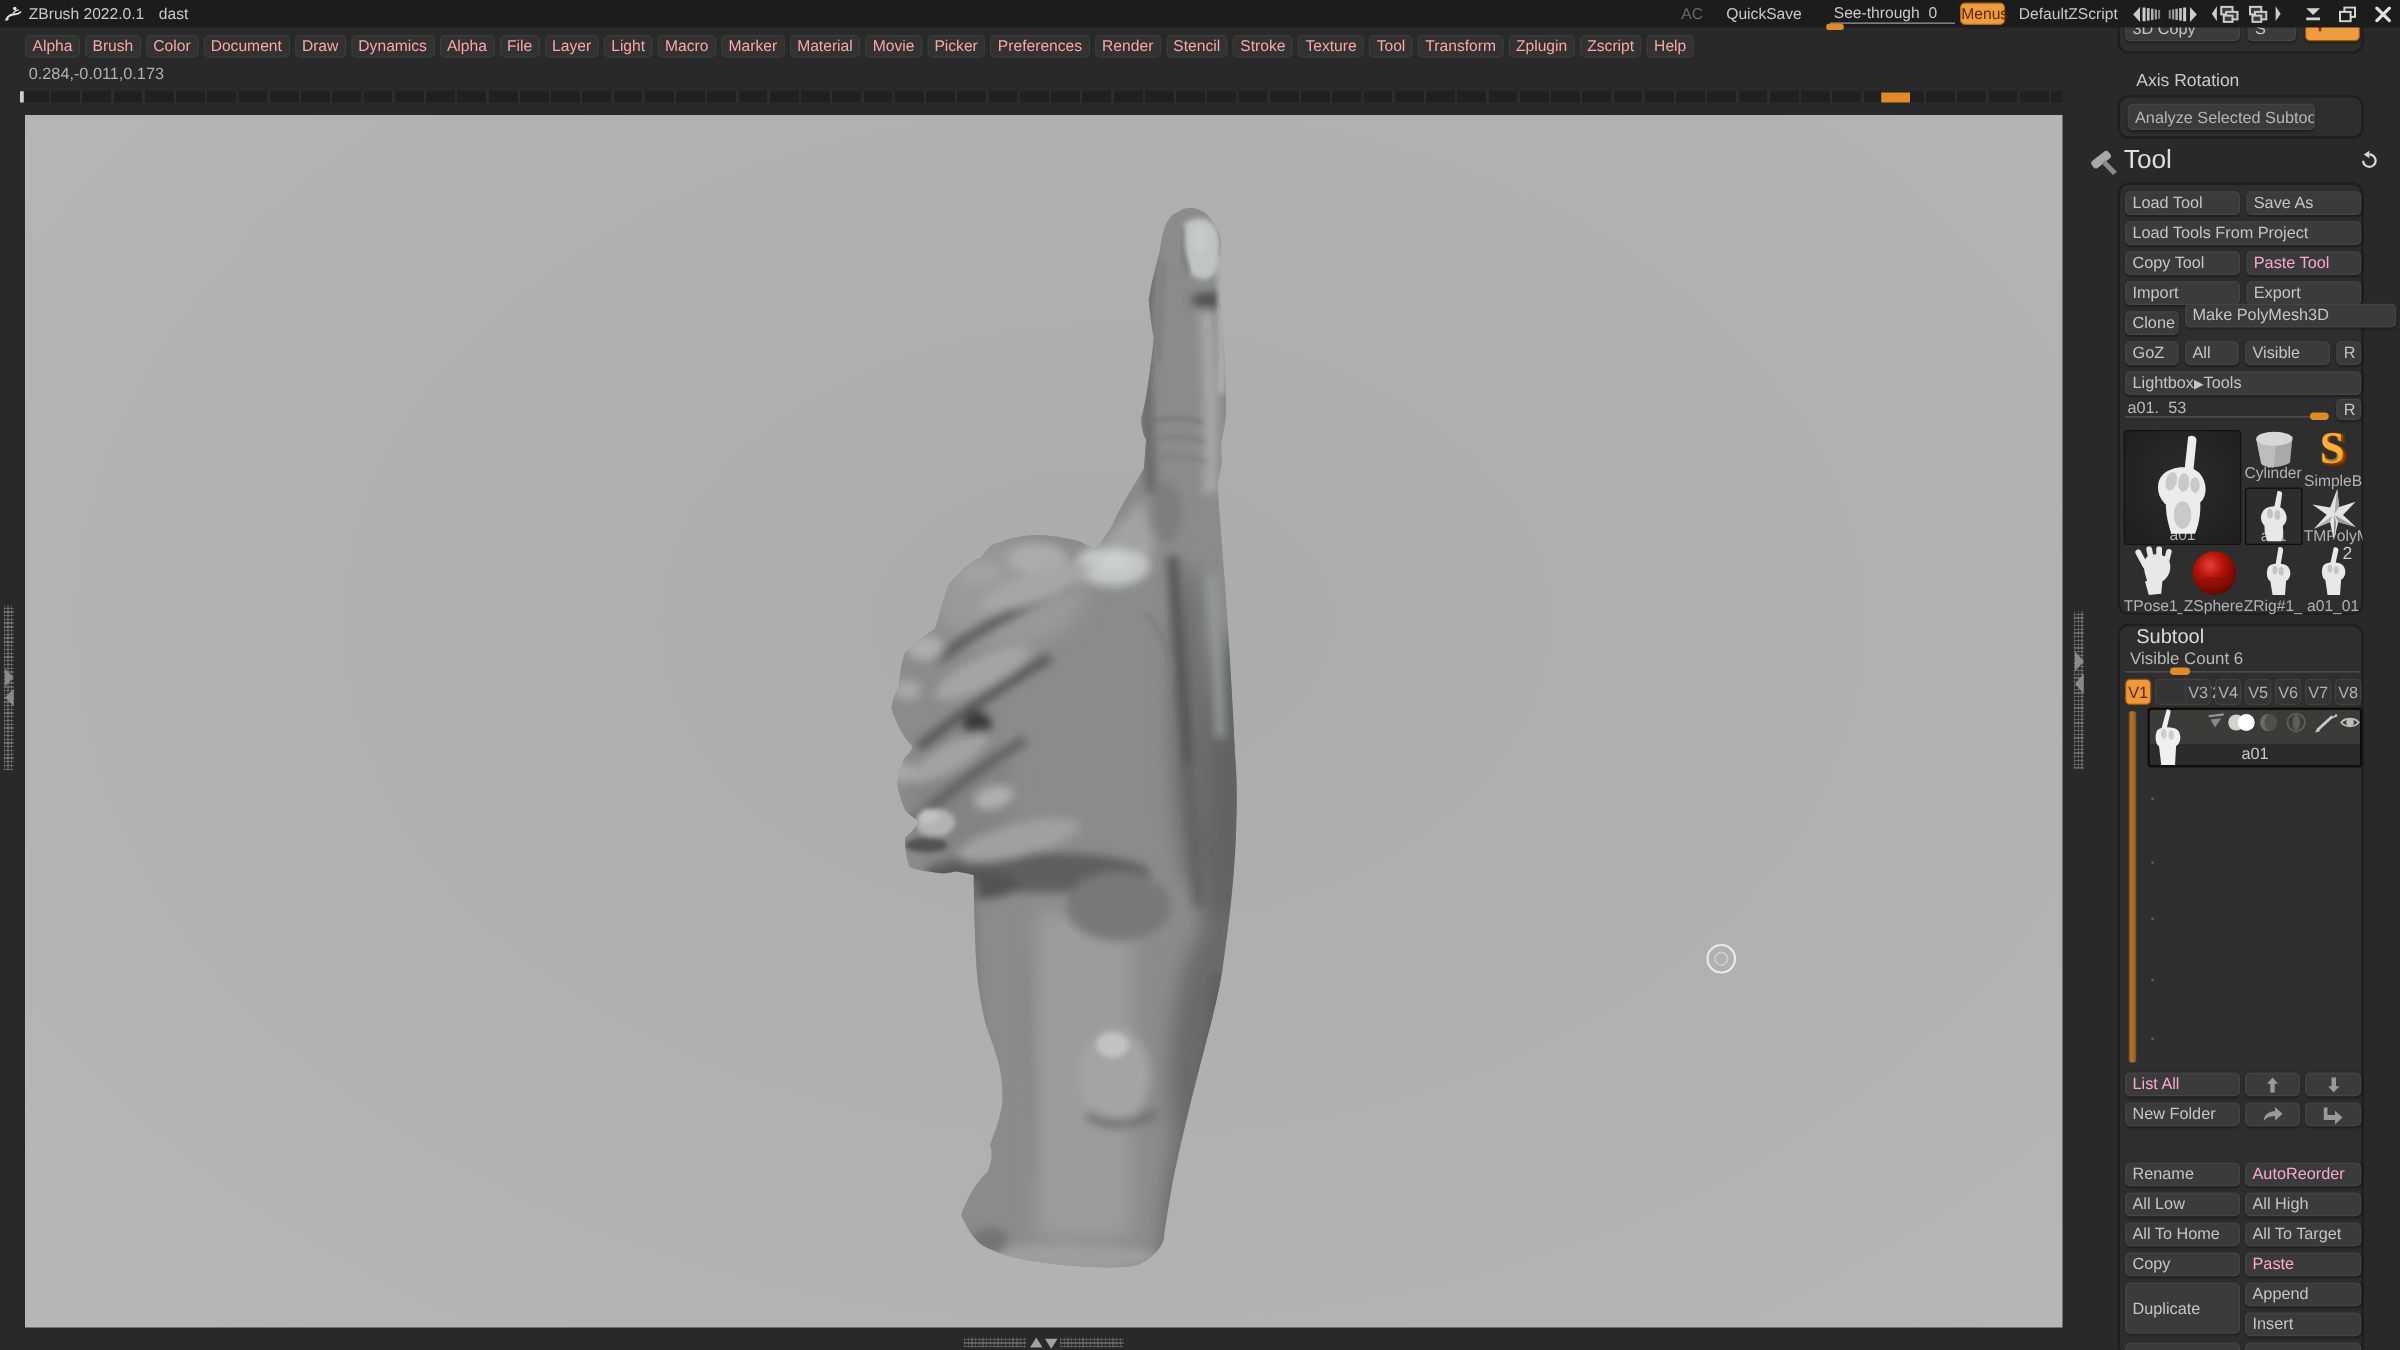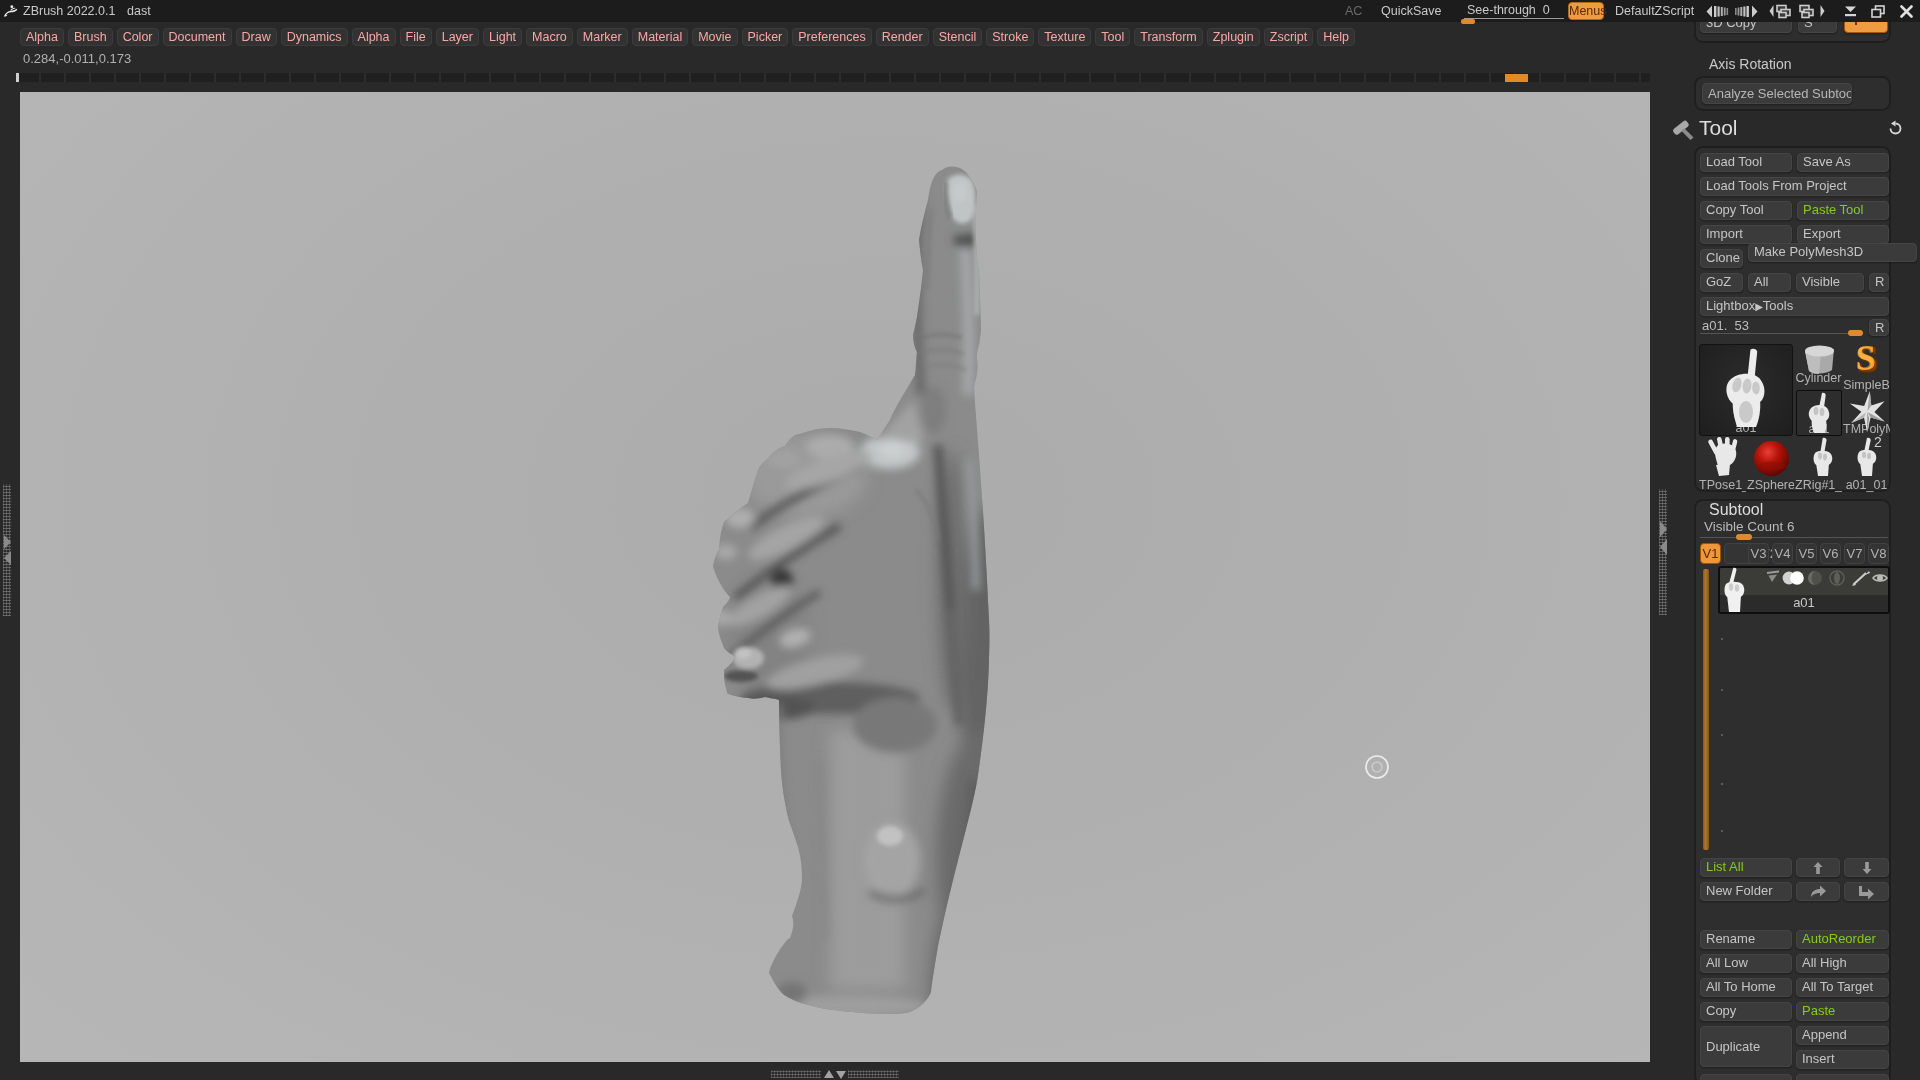--- a/index.html
+++ b/index.html
@@ -5,21 +5,21 @@
 html,body{margin:0;padding:0;width:1920px;height:1080px;overflow:hidden;background:#292929;font-family:"Liberation Sans",sans-serif;}
 *{box-sizing:border-box;}
 .abs{position:absolute;}
 #titlebar{position:absolute;left:0;top:0;width:1920px;height:22px;background:#1c1c1c;color:#c9c9c9;font-size:12.5px;z-index:50;}
 #menurow{position:absolute;left:20px;top:28px;height:18px;display:flex;gap:4px;z-index:5;}
 .mbtn{background:#323232;border:1px solid #3c3c3c;border-radius:4px;color:#fca5a5;font-size:12.5px;line-height:16px;padding:0 5px;white-space:nowrap;}
 #coords{position:absolute;left:23px;top:51px;color:#b0b0b0;font-size:13px;z-index:5;}
 #segstrip{position:absolute;left:16px;top:73px;width:1634px;height:9px;background:repeating-linear-gradient(90deg,#202020 0 23px,#2d2d2d 23px 25px);z-index:4;}
 #canvas{position:absolute;left:20px;top:92px;width:1630px;height:970px;background:radial-gradient(ellipse 1150px 780px at 53% 42%,#ababab 0%,#b0b0b0 50%,#b6b6b6 100%);z-index:3;}
 .btn{position:absolute;background:#3b3b3b;border:1px solid #454545;border-radius:4px;color:#c5c5c5;font-size:13px;line-height:16px;height:19px;padding:0 0 0 5px;white-space:nowrap;overflow:hidden;box-shadow:0 1px 2px rgba(0,0,0,0.35);}
-.dim{color:#84cc16;}
+.dim{color:#f9a8d4;}
 .grp{position:absolute;border:2px solid #1f1f1f;border-radius:9px;background:#2e2e2e;}
 .lbl{position:absolute;color:#c9c9c9;font-size:13px;white-space:nowrap;}
 .thlbl{position:absolute;color:#b2b2b2;font-size:12.5px;white-space:nowrap;overflow:hidden;text-align:center;}
 .vtab{position:absolute;width:21px;height:21px;background:#343434;border:1px solid #414141;border-radius:4px;color:#b0b0b0;font-size:13px;line-height:19px;text-align:center;padding:0;}
 .hatchv{position:absolute;width:8px;background:#2a2a2a;background-image:repeating-linear-gradient(0deg,rgba(150,150,150,0.5) 0 1px,transparent 1px 3px),repeating-linear-gradient(90deg,rgba(150,150,150,0.35) 0 1px,transparent 1px 3px);}
 .hatchh{position:absolute;height:8px;background:#2a2a2a;background-image:repeating-linear-gradient(0deg,rgba(150,150,150,0.42) 0 1px,transparent 1px 3px),repeating-linear-gradient(90deg,rgba(150,150,150,0.3) 0 1px,transparent 1px 3px);}
 #titlebar s{text-decoration:none;font-size:9px;vertical-align:1px;}
 </style>
 </head>
 <body>

